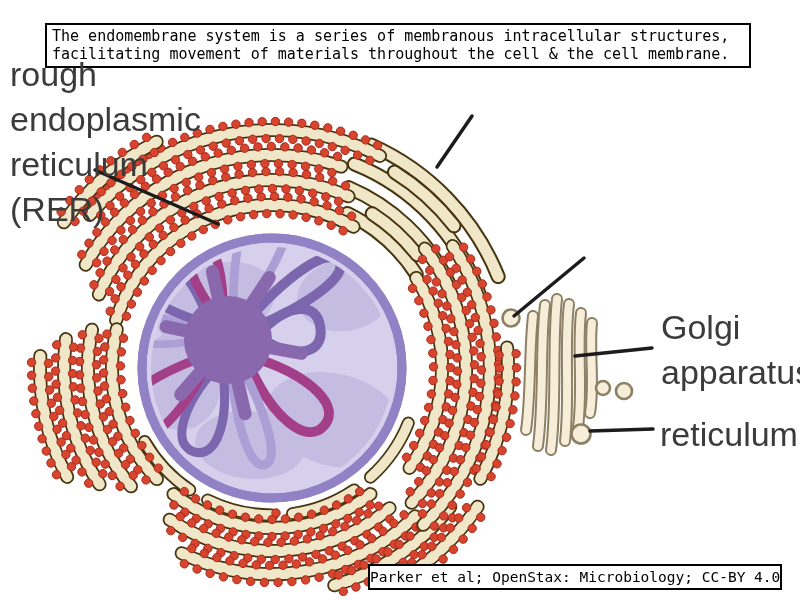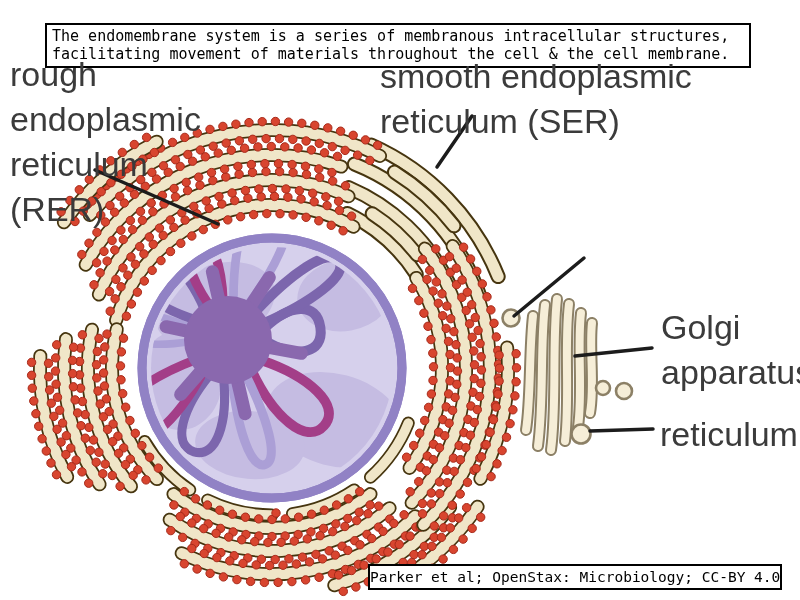--- a/index.html
+++ b/index.html
@@ -718,22 +718,20 @@
     </svg>
 
   <div class="infobox top">The endomembrane system is a series of membranous intracellular structures,
 facilitating movement of materials throughout the cell &amp; the cell membrane.</div>
 
   <div class="label" style="left: 10px; top: 52px; color: rgb(59, 59, 59);">rough
 endoplasmic
 reticulum
 (RER)</div>
 
-  <div class="label" style="left: 380px; top: 54px; color: rgb(59, 59, 59);">smooth endoplasmic
-reticulum (SER)</div>
 
 
   <div class="label" style="left: 661px; top: 305px; color: rgb(59, 59, 59);">Golgi
 apparatus</div>
 
   <div class="label" style="left: 660px; top: 412px; color: rgb(59, 59, 59);">reticulum</div>
 
   <div class="infobox bottom">Parker et al; OpenStax: Microbiology; CC-BY 4.0</div>
 </div>
 

